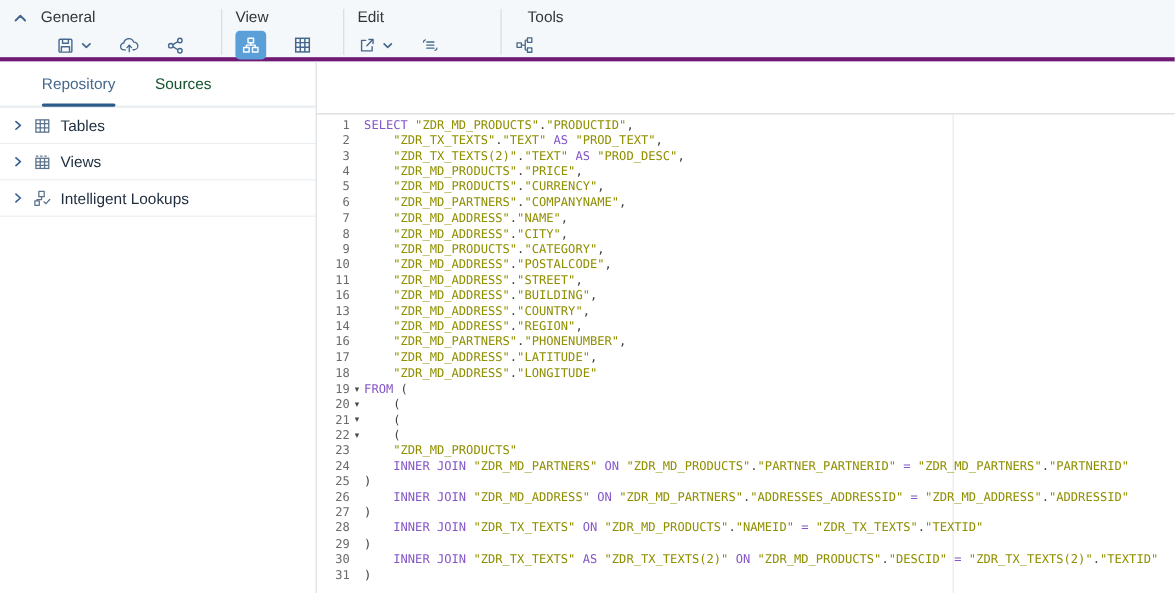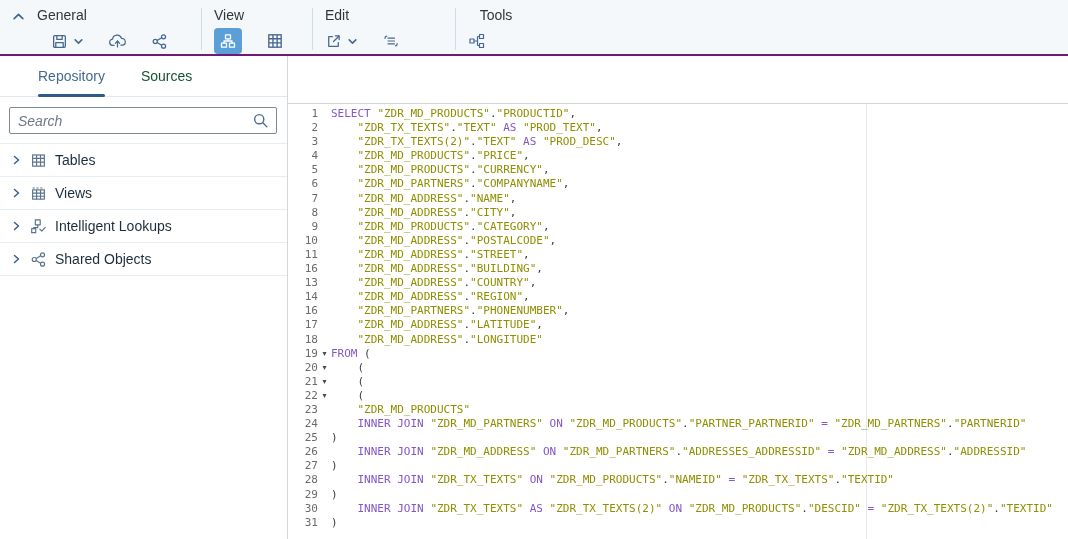--- a/index.html
+++ b/index.html
@@ -4,21 +4,21 @@
 <style>
   html,body{margin:0;padding:0;}
   body{
     width:1068px;height:539px;overflow:hidden;background:#fff;
     font-family:"Liberation Sans",sans-serif;
     --accent-active:#5b9fd9;--toolbar-icon:#46688c;
     --sql-keyword:#8456c8;--sql-string:#8f8f00;--sql-plain:#3c3c3c;--line-number:#6b6b6b;
   }
   svg{display:block;}
   
-  .toolbar{height:56px;box-sizing:border-box;background:#f5f8fb;border-bottom:2px solid #701a75;
+  .toolbar{height:56px;box-sizing:border-box;background:#f5f8fb;border-bottom:4px solid #701a75;
     display:flex;align-items:flex-start;padding:7px 10px 0 10px;}
   .collapse-btn{margin:3px 12px 0 2px;color:var(--toolbar-icon);cursor:pointer;}
   .tgroup{display:flex;flex-direction:column;}
   .tlabel{font-size:14px;color:#32363a;line-height:16px;margin-bottom:5px;}
   .ticons{display:flex;align-items:center;gap:24px;}
   .ticons.indent{padding-left:14px;}
   .tbtn{display:flex;align-items:center;gap:5px;color:var(--toolbar-icon);cursor:pointer;height:26px;}
   .tbtn.active{background:var(--accent-active);border-radius:4px;color:#fff;padding:0 6px;height:26px;}
   .tdivider{width:1px;height:42px;background:#d3dbe2;margin:1px 12px 0 12px;}
   .g-general{width:152px;}
@@ -189,31 +189,20 @@
   <div class="sidebar">
     <div class="tabbar">
       <div class="tab active">
         <span>Repository</span>
       </div>
       <div class="tab">
         <span>Sources</span>
       </div>
     </div>
 
-    <div class="searchrow">
-      <div class="searchbox">
-        <input type="text" placeholder="Search" style="">
-        <span class="search-ic">
-          <svg width="17" height="17" viewBox="0 0 16 16" fill="none" stroke="currentColor" stroke-width="1.3" stroke-linecap="round">
-              <circle cx="6.8" cy="6.8" r="4.3"></circle>
-              <path d="M10.2 10.2 L14 14"></path>
-            </svg>
-        </span>
-      </div>
-    </div>
 
     <div class="tree">
       <div class="trow">
         <span class="chev">
           <svg width="12" height="12" viewBox="0 0 12 12" fill="none" stroke="currentColor" stroke-width="1.5" stroke-linecap="round" stroke-linejoin="round">
               <path d="M4.5 2.5 L8.5 6 L4.5 9.5"></path>
             </svg>
         </span>
         <span class="ticon">
           <svg width="17" height="17" viewBox="0 0 16 16" fill="none" stroke="currentColor" stroke-width="1.1">
@@ -250,36 +239,20 @@
           <svg width="17" height="17" viewBox="0 0 16 16" fill="none" stroke="currentColor" stroke-width="1.1" stroke-linejoin="round">
               <rect x="5" y="1.8" width="4.6" height="4.6"></rect>
               <path d="M7.3 6.4 V9 H3.4 v1"></path>
               <rect x="1.6" y="10" width="3.8" height="3.8"></rect>
               <path d="M9.3 10.6 l1.8 1.8 L14.3 8.8" stroke-linecap="round"></path>
             </svg>
         </span>
         <span class="tlbl">Intelligent Lookups</span>
       </div>
 
-      <div class="trow">
-        <span class="chev">
-          <svg width="12" height="12" viewBox="0 0 12 12" fill="none" stroke="currentColor" stroke-width="1.5" stroke-linecap="round" stroke-linejoin="round">
-              <path d="M4.5 2.5 L8.5 6 L4.5 9.5"></path>
-            </svg>
-        </span>
-        <span class="ticon">
-          <svg width="17" height="17" viewBox="0 0 16 16" fill="none" stroke="currentColor" stroke-width="1.1">
-              <circle cx="11.8" cy="3.6" r="1.9"></circle>
-              <circle cx="4" cy="8" r="1.9"></circle>
-              <circle cx="11.8" cy="12.4" r="1.9"></circle>
-              <path d="M5.8 7.1 L10 4.5 M5.8 8.9 L10 11.5"></path>
-            </svg>
-        </span>
-        <span class="tlbl">Shared Objects</span>
-      </div>
     </div>
   </div>
 
   <div class="editor">
     <div class="editor-spacer"></div>
     <div class="code-wrap">
       <div class="ruler"></div>
       <div id="code-lines">
           <div class="line"><span class="num">1</span><span class="fold"></span><span class="code"><span class="kw">SELECT</span><span class="pl"> </span><span class="str">"ZDR_MD_PRODUCTS"</span><span class="pl">.</span><span class="str">"PRODUCTID"</span><span class="pl">,</span></span></div>
           <div class="line"><span class="num">2</span><span class="fold"></span><span class="code"><span class="pl">    </span><span class="str">"ZDR_TX_TEXTS"</span><span class="pl">.</span><span class="str">"TEXT"</span><span class="pl"> </span><span class="kw">AS</span><span class="pl"> </span><span class="str">"PROD_TEXT"</span><span class="pl">,</span></span></div>

